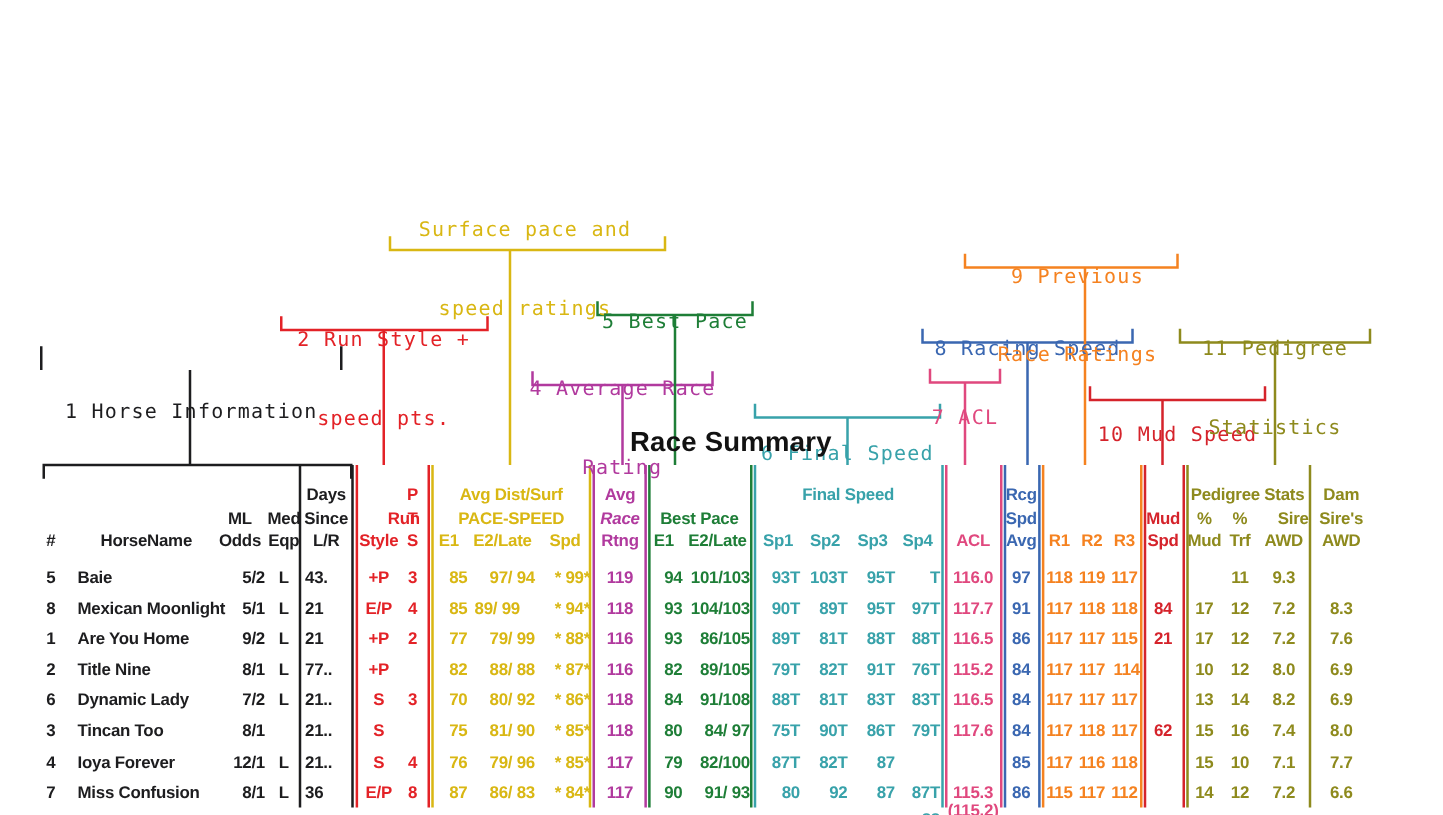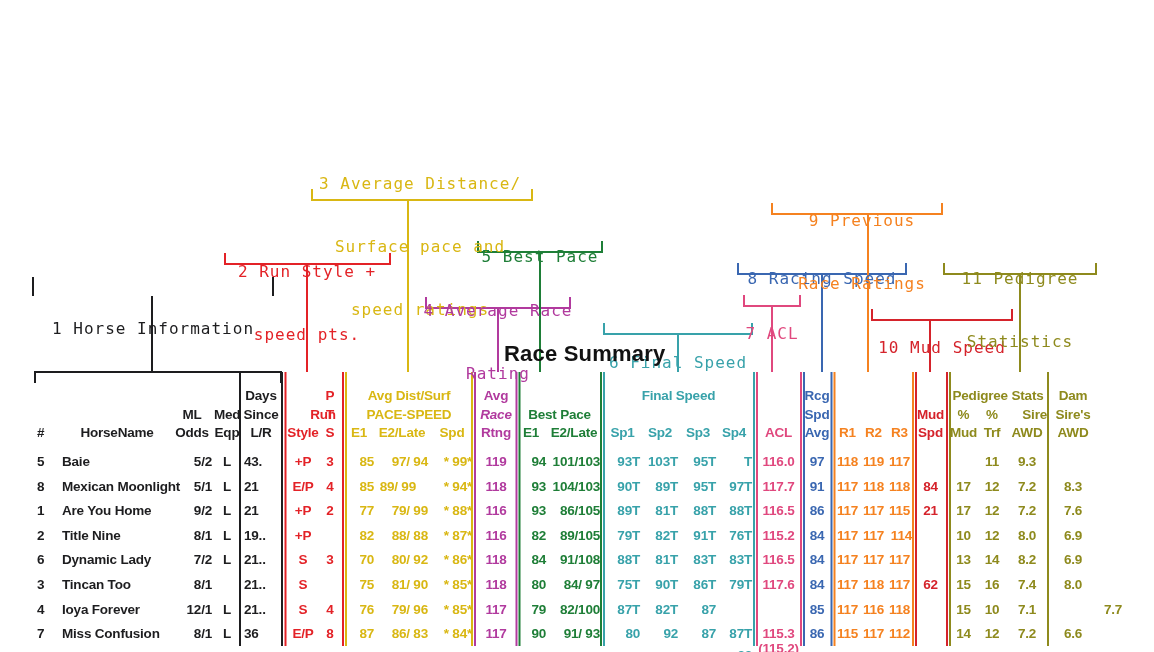--- a/index.html
+++ b/index.html
@@ -63,21 +63,20 @@
   <div class="callout c-black" style="left:36px;top:276px;width:234px">
     <div>1 Horse Information</div>
   </div>
 
   <div class="callout c-red" style="left:197px;top:219px;width:220px">
     <div>2 Run Style +</div>
     <div>speed pts.</div>
   </div>
 
   <div class="callout c-yellow" style="left:300px;top:131px;width:240px">
-    <div>3 Average Distance/</div>
     <div>Surface pace and</div>
     <div>speed ratings</div>
   </div>
 
   <div class="callout c-purple" style="left:388px;top:258px;width:220px">
     <div>4 Average Race</div>
     <div>Rating</div>
   </div>
 
   <div class="callout c-green" style="left:430px;top:204px;width:220px">
@@ -240,21 +239,21 @@
       <div class="cell c-orange" style="left: 887px; top: 499.2px; width: 25px; height: 24px; line-height: 24px; text-align: center;">115</div>
       <div class="cell c-mud" style="left: 915px; top: 499.2px; width: 31px; height: 24px; line-height: 24px; text-align: center;">21</div>
       <div class="cell c-olive" style="left: 950px; top: 499.2px; width: 27px; height: 24px; line-height: 24px; text-align: center;">17</div>
       <div class="cell c-olive" style="left: 979px; top: 499.2px; width: 26px; height: 24px; line-height: 24px; text-align: center;">12</div>
       <div class="cell c-olive" style="left: 1007px; top: 499.2px; width: 40px; height: 24px; line-height: 24px; text-align: center;">7.2</div>
       <div class="cell c-olive" style="left: 1049px; top: 499.2px; width: 48px; height: 24px; line-height: 24px; text-align: center;">7.6</div>
       <div class="cell c-black" style="left: 37px; top: 523.8px; width: 22px; height: 24px; line-height: 24px; text-align: left;">2</div>
       <div class="cell c-black" style="left: 62px; top: 523.8px; width: 110px; height: 24px; line-height: 24px; text-align: left;">Title Nine</div>
       <div class="cell c-black" style="left: 172px; top: 523.8px; width: 40px; height: 24px; line-height: 24px; text-align: right;">8/1</div>
       <div class="cell c-black" style="left: 214px; top: 523.8px; width: 26px; height: 24px; line-height: 24px; text-align: center;">L</div>
-      <div class="cell c-black" style="left: 244px; top: 523.8px; width: 38px; height: 24px; line-height: 24px; text-align: left;">19..</div>
+      <div class="cell c-black" style="left: 244px; top: 523.8px; width: 38px; height: 24px; line-height: 24px; text-align: left;">77..</div>
       <div class="cell c-red" style="left: 284px; top: 523.8px; width: 38px; height: 24px; line-height: 24px; text-align: center;">+P</div>
       <div class="cell c-red" style="left: 322px; top: 523.8px; width: 16px; height: 24px; line-height: 24px; text-align: center;"></div>
       <div class="cell c-yellow" style="left: 346px; top: 523.8px; width: 28px; height: 24px; line-height: 24px; text-align: right;">82</div>
       <div class="cell c-yellow" style="left: 376px; top: 523.8px; width: 52px; height: 24px; line-height: 24px; text-align: right;">88/ 88</div>
       <div class="cell c-yellow" style="left: 430px; top: 523.8px; width: 42px; height: 24px; line-height: 24px; text-align: right;">* 87*</div>
       <div class="cell c-purple" style="left: 476px; top: 523.8px; width: 40px; height: 24px; line-height: 24px; text-align: center;">116</div>
       <div class="cell c-green" style="left: 519px; top: 523.8px; width: 27px; height: 24px; line-height: 24px; text-align: right;">82</div>
       <div class="cell c-green" style="left: 548px; top: 523.8px; width: 52px; height: 24px; line-height: 24px; text-align: right;">89/105</div>
       <div class="cell c-teal" style="left: 605px; top: 523.8px; width: 35px; height: 24px; line-height: 24px; text-align: right;">79T</div>
       <div class="cell c-teal" style="left: 642px; top: 523.8px; width: 36px; height: 24px; line-height: 24px; text-align: right;">82T</div>
@@ -343,21 +342,21 @@
       <div class="cell c-teal" style="left: 718px; top: 597.6px; width: 34px; height: 24px; line-height: 24px; text-align: right; margin-top: 46px;">88</div>
       <div class="cell c-pink" style="left: 756px; top: 597.6px; width: 45px; height: 24px; line-height: 24px; text-align: center; margin-top: 39px;">(115.2)</div>
       <div class="cell c-blue" style="left: 803px; top: 597.6px; width: 28px; height: 24px; line-height: 24px; text-align: center;">85</div>
       <div class="cell c-orange" style="left: 835px; top: 597.6px; width: 25px; height: 24px; line-height: 24px; text-align: center;">117</div>
       <div class="cell c-orange" style="left: 861px; top: 597.6px; width: 25px; height: 24px; line-height: 24px; text-align: center;">116</div>
       <div class="cell c-orange" style="left: 887px; top: 597.6px; width: 25px; height: 24px; line-height: 24px; text-align: center;">118</div>
       <div class="cell c-mud" style="left: 915px; top: 597.6px; width: 31px; height: 24px; line-height: 24px; text-align: center;"></div>
       <div class="cell c-olive" style="left: 950px; top: 597.6px; width: 27px; height: 24px; line-height: 24px; text-align: center;">15</div>
       <div class="cell c-olive" style="left: 979px; top: 597.6px; width: 26px; height: 24px; line-height: 24px; text-align: center;">10</div>
       <div class="cell c-olive" style="left: 1007px; top: 597.6px; width: 40px; height: 24px; line-height: 24px; text-align: center;">7.1</div>
-      <div class="cell c-olive" style="left: 1049px; top: 597.6px; width: 48px; height: 24px; line-height: 24px; text-align: center; padding-left: 40px;">7.7</div>
+      <div class="cell c-olive" style="left: 1049px; top: 597.6px; width: 48px; height: 24px; line-height: 24px; text-align: center;">7.7</div>
       <div class="cell c-black" style="left: 37px; top: 622.2px; width: 22px; height: 24px; line-height: 24px; text-align: left;">7</div>
       <div class="cell c-black" style="left: 62px; top: 622.2px; width: 110px; height: 24px; line-height: 24px; text-align: left;">Miss Confusion</div>
       <div class="cell c-black" style="left: 172px; top: 622.2px; width: 40px; height: 24px; line-height: 24px; text-align: right;">8/1</div>
       <div class="cell c-black" style="left: 214px; top: 622.2px; width: 26px; height: 24px; line-height: 24px; text-align: center;">L</div>
       <div class="cell c-black" style="left: 244px; top: 622.2px; width: 38px; height: 24px; line-height: 24px; text-align: left;">36</div>
       <div class="cell c-red" style="left: 284px; top: 622.2px; width: 38px; height: 24px; line-height: 24px; text-align: center;">E/P</div>
       <div class="cell c-red" style="left: 322px; top: 622.2px; width: 16px; height: 24px; line-height: 24px; text-align: center;">8</div>
       <div class="cell c-yellow" style="left: 346px; top: 622.2px; width: 28px; height: 24px; line-height: 24px; text-align: right;">87</div>
       <div class="cell c-yellow" style="left: 376px; top: 622.2px; width: 52px; height: 24px; line-height: 24px; text-align: right;">86/ 83</div>
       <div class="cell c-yellow" style="left: 430px; top: 622.2px; width: 42px; height: 24px; line-height: 24px; text-align: right;">* 84*</div>

